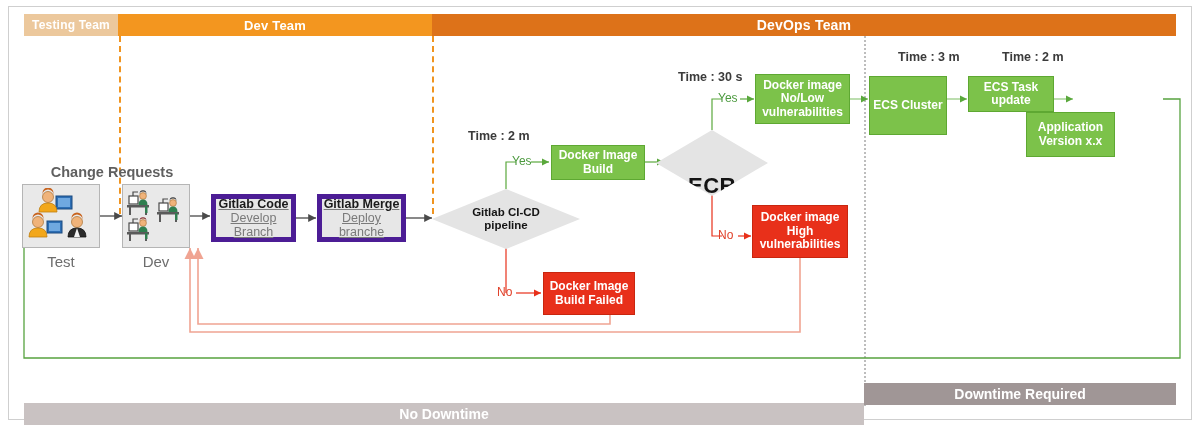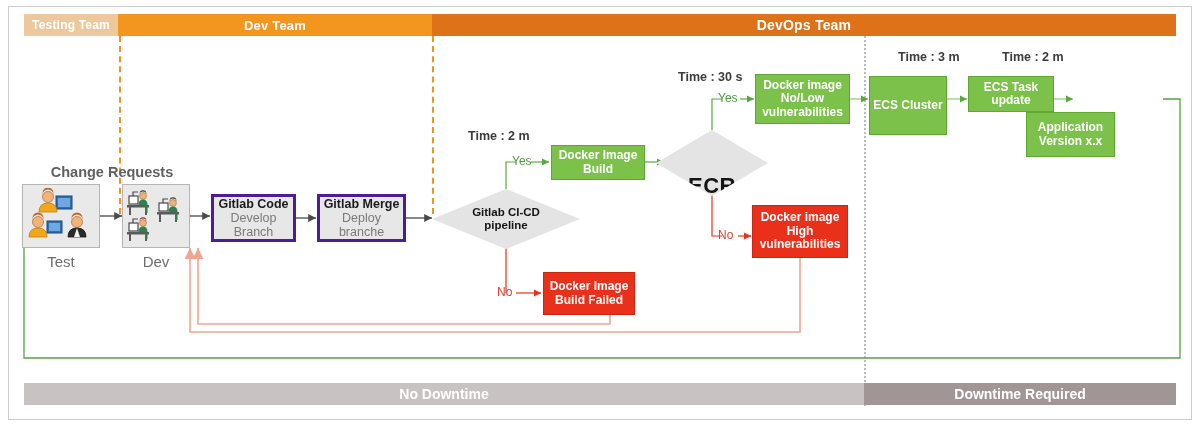--- a/index.html
+++ b/index.html
@@ -28,37 +28,37 @@
     position:absolute;top:36px;width:0;border-left:2px dashed #f0941f;
   }
   .lane-div.d1{left:119px;height:178px;}
   .lane-div.d2{left:432px;height:178px;}
   
   .foot{
     position:absolute;height:22px;top:383px;
     display:flex;align-items:center;justify-content:center;
     color:#ffffff;font-weight:bold;font-size:14px;box-sizing:border-box;
   }
-  .foot-no{left:24px;width:840px;background:#c9c2c2;}
+  .foot-no{left:24px;width:840px;background:#c9c2c2;margin-top:20px;}
   .foot-yes{left:864px;width:312px;background:#a09696;}
   
   .downtime-sep{
     position:absolute;left:864px;top:36px;height:370px;width:0;
     border-left:2px dotted #bdbdbd;
   }
   
   .node{
     position:absolute;box-sizing:border-box;
     display:flex;flex-direction:column;align-items:center;justify-content:center;
     text-align:center;line-height:1.12;
   }
   .node .l1{font-weight:bold;}
   .node .l2,.node .l3{font-weight:normal;}
   .gray-node{
-    background:#e7e7e7;border:3px solid #4c1d95;color:#7a7a7a;font-size:12.5px;
+    background:#e7e7e7;border:5px solid #4c1d95;color:#7a7a7a;font-size:12.5px;text-decoration:underline;
   }
   .gray-node .l1{color:#1a1a1a;}
   .green-node{
     background:#7cc24a;border:1px solid #5ea832;color:#ffffff;
     font-weight:bold;font-size:12px;
   }
   .red-node{
     background:#e8301a;border:1px solid #c8260f;color:#ffffff;
     font-weight:bold;font-size:12px;
   }

